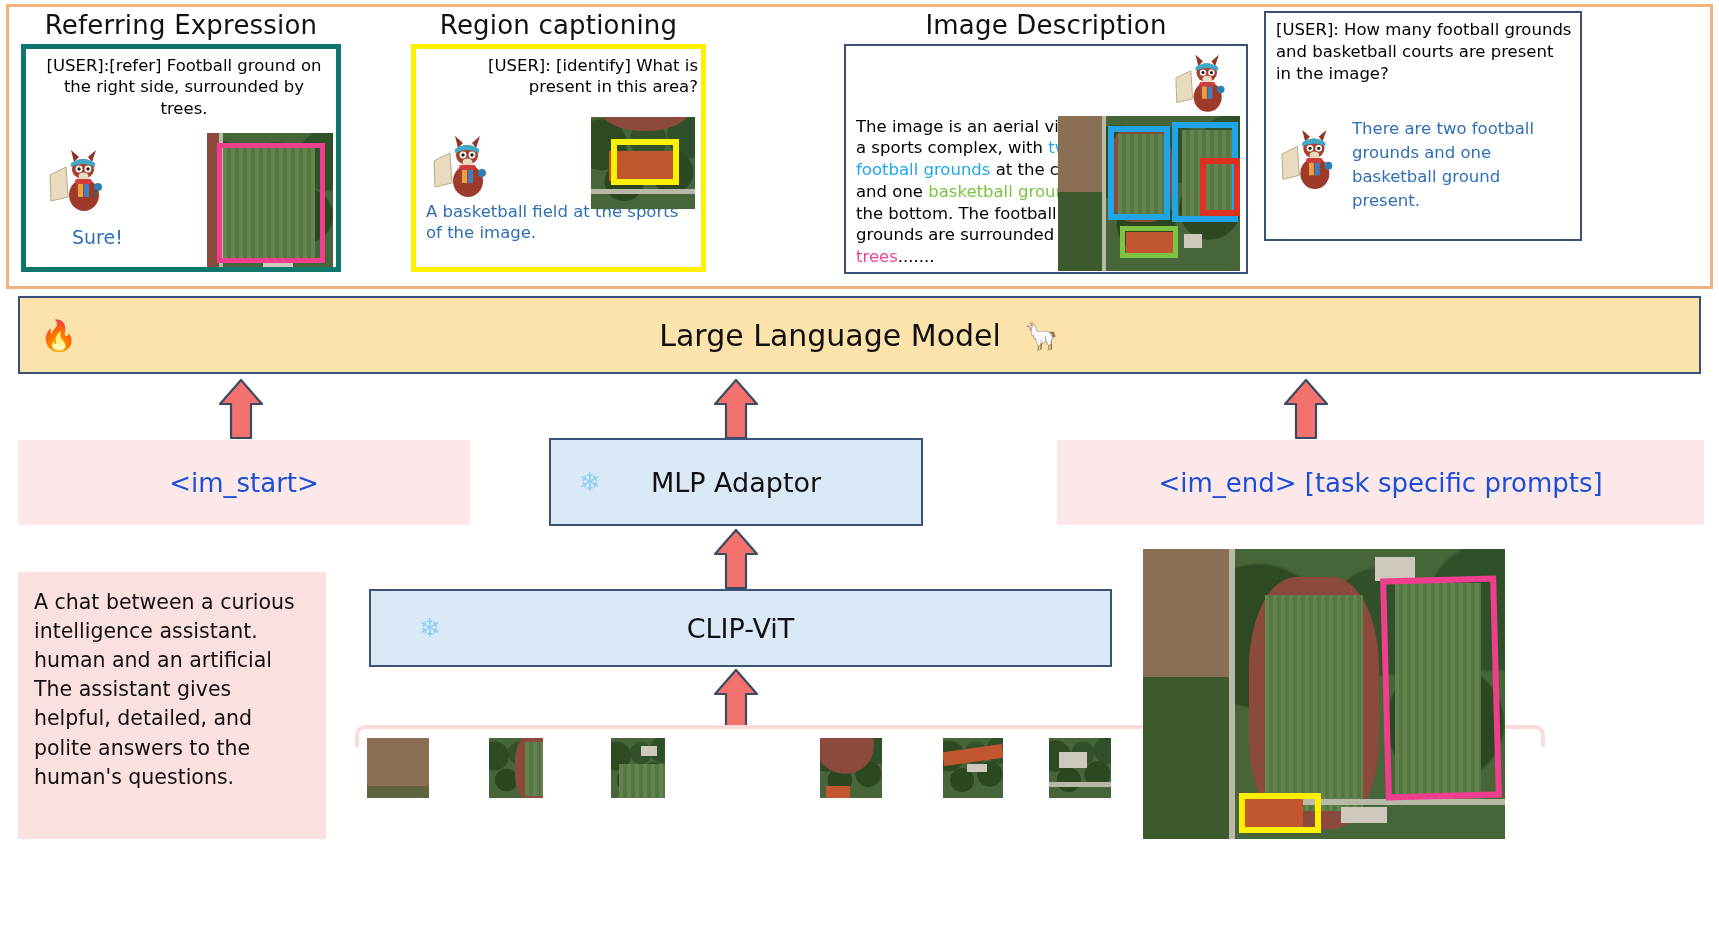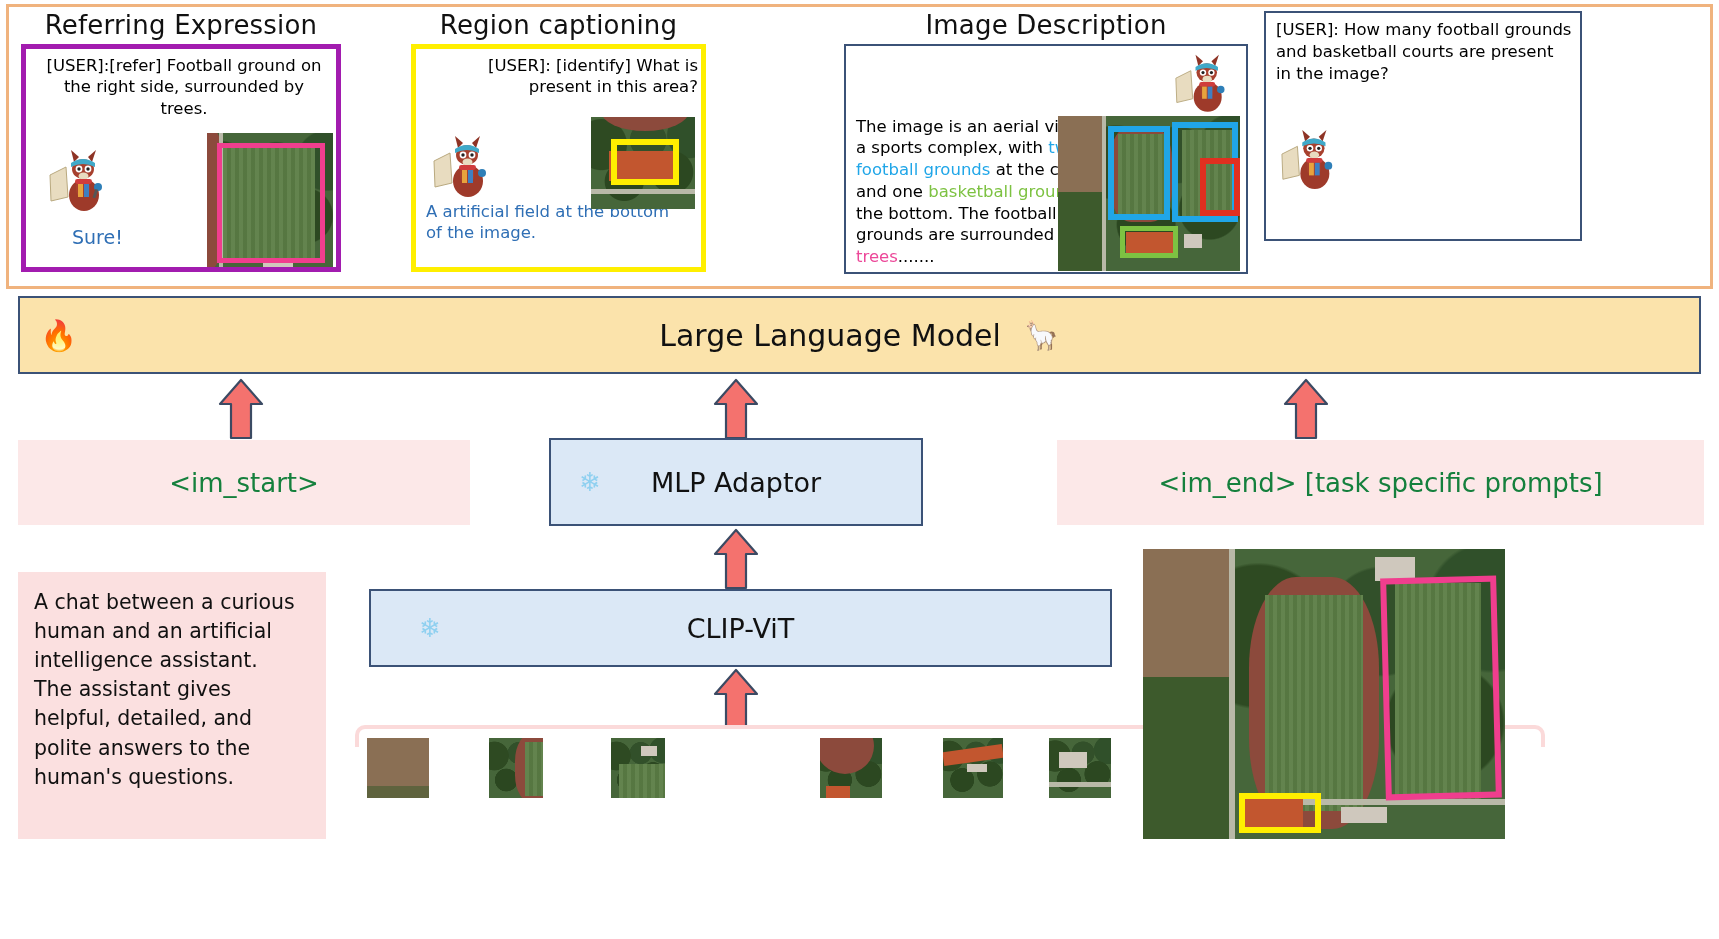--- a/index.html
+++ b/index.html
@@ -29,21 +29,21 @@
     white-space: nowrap;
     margin-top: 4px;
     line-height: 1.1;
   }
   .task-card {
     position: relative;
     background: #fff;
     margin-top: 6px;
     overflow: hidden;
   }
-  .card-pink   { border: 5px solid #a21caf; }
+  .card-pink   { border: 5px solid #0f766e; }
   .card-yellow { border: 5px solid #ffef00; }
   .card-navy   { border: 2px solid #3b5277; }
   .qtext {
     font-size: 16.5px; color: #000; line-height: 1.32;
     font-family: "DejaVu Sans", sans-serif;
   }
   .atext {
     font-size: 16.5px; color: #2f6fb5; line-height: 1.32;
     font-family: "DejaVu Sans", sans-serif;
   }
@@ -101,21 +101,21 @@
     display:flex; align-items:center; justify-content:center;
   }
   .modbox .label { font-size:27px; color:#111; }
   .snow { position:absolute; font-size:26px; color:#8fd0f0; }
 
   .pinkbox {
     position:absolute; background:#fce8e8;
     display:flex; align-items:center; justify-content:center;
     text-align:center;
   }
-  .pinkbox .label { font-size:26px; color:#15803d; font-family:"DejaVu Sans", sans-serif; }
+  .pinkbox .label { font-size:26px; color:#1d4ed8; font-family:"DejaVu Sans", sans-serif; }
 
   .sysbox {
     position:absolute; background:#fbe0e0;
     padding:16px 14px 10px 16px;
   }
   .sysbox .line { font-size:20.5px; color:#111; line-height:1.42; }
 
   
   .arrow { position:absolute; }
 
@@ -189,21 +189,21 @@
             <circle cx="31" cy="26" r="1.7" fill="#222"></circle>
             <circle cx="40" cy="26" r="1.7" fill="#222"></circle>
             <ellipse cx="35.5" cy="33" rx="5" ry="3.6" fill="#e8dcc0"></ellipse>
             <rect x="27" y="36" width="17" height="5" rx="2.4" fill="#d03c3c"></rect>
             <rect x="30" y="41" width="5" height="13" fill="#e8a33d"></rect>
             <rect x="36" y="41" width="5" height="13" fill="#3f7fc1"></rect>
             <circle cx="50" cy="44" r="4" fill="#2e7fb8"></circle>
           </svg>
         </div>
 
-        <div class="atext" style="position:absolute; left:10px; top:152px; width:262px;">A artificial field at the bottom of the image.</div>
+        <div class="atext" style="position:absolute; left:10px; top:152px; width:262px;">A basketball field at the sports of the image.</div>
 
         <div class="aerial" style="position:absolute; right:6px; top:68px; width:104px; height:92px;">
           <div class="trees" style="left:0; top:0; width:104px; height:92px;"></div>
           <div class="track" style="left:10px; top:-26px; width:88px; height:40px; border-radius:50%; background:#8c4a3c;"></div>
           <div class="court" style="left:18px; top:34px; width:64px; height:30px;"></div>
           <div class="path" style="left:0; top:72px; width:104px; height:5px;"></div>
           <div class="bbox" style="left:20px; top:22px; width:68px; height:46px; border:6px solid #ffef00;"></div>
         </div>
       </div>
     </div>
@@ -273,20 +273,21 @@
             <circle cx="31" cy="26" r="1.7" fill="#222"></circle>
             <circle cx="40" cy="26" r="1.7" fill="#222"></circle>
             <ellipse cx="35.5" cy="33" rx="5" ry="3.6" fill="#e8dcc0"></ellipse>
             <rect x="27" y="36" width="17" height="5" rx="2.4" fill="#d03c3c"></rect>
             <rect x="30" y="41" width="5" height="13" fill="#e8a33d"></rect>
             <rect x="36" y="41" width="5" height="13" fill="#3f7fc1"></rect>
             <circle cx="50" cy="44" r="4" fill="#2e7fb8"></circle>
           </svg>
         </div>
 
+        <div class="atext" style="position:absolute; left:86px; top:104px; width:186px; line-height:1.45;">There are two football grounds and one basketball ground present.</div>
       </div>
     </div>
   </div>
 
   <div class="llm-bar">
     <span class="fire-icon">🔥</span>
     <span class="llm-title">Large Language Model</span>
     <span class="llama-icon">🦙</span>
   </div>
 
@@ -331,22 +332,22 @@
   </div>
 
   <div class="arrow" style="left:713px; top:668px; width:46px; height:60px;">
     <svg width="46" height="60" viewBox="0 0 46 60">
       <polygon points="23,2 44,26 33,26 33,58 13,58 13,26 2,26" fill="#f4726e" stroke="#3b4a63" stroke-width="2.2" stroke-linejoin="round"></polygon>
     </svg>
   </div>
 
   <div class="sysbox" style="left:18px; top:572px; width:308px; height:267px;">
     <div class="line">A chat between a curious</div>
+    <div class="line">intelligence assistant.</div>
     <div class="line">human and an artificial</div>
-    <div class="line">intelligence assistant.</div>
     <div class="line">The assistant gives</div>
     <div class="line">helpful, detailed, and</div>
     <div class="line">polite answers to the</div>
     <div class="line">human's questions.</div>
   </div>
 
   <div class="connector" style="left:355px; top:725px; width:1190px; height:22px; border-color:#fbdada; border-radius:10px 10px 0 0;"></div>
 
   <div class="patch aerial" style="left:367px; top:738px; width:62px; height:60px;">
     <div class="soil" style="left:0; top:0; width:62px; height:60px;"></div>

